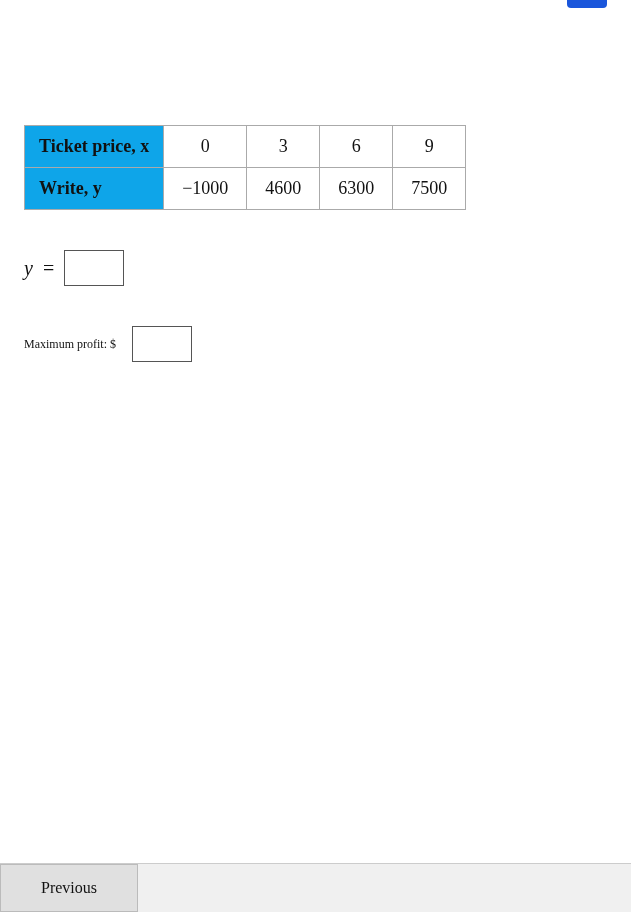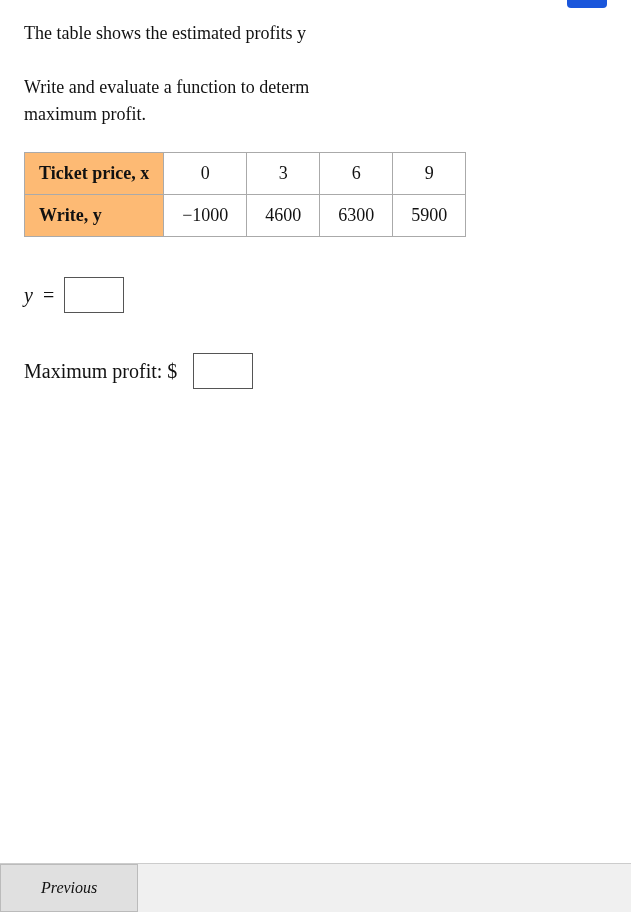--- a/index.html
+++ b/index.html
@@ -41,21 +41,21 @@
     }
 
     table td {
       border: 1.5px solid #aaa;
       padding: 10px 18px;
       text-align: center;
       min-width: 70px;
     }
 
     table td.header-cell {
-      background-color: #fdba74;
+      background-color: #0ea5e9;
       font-weight: bold;
       text-align: left;
       min-width: 90px;
       padding: 10px 14px;
     }
 
     .equation-row {
       display: flex;
       align-items: center;
       margin-bottom: 40px;
@@ -87,21 +87,21 @@
     .max-profit-row {
       display: flex;
       align-items: center;
       margin-bottom: 50px;
       font-size: 18px;
       color: #111;
     }
 
     .max-profit-label {
       margin-right: 16px;
-      font-size: 20px;
+      font-size: 12px;
     }
 
     .max-profit-input {
       border: 1.5px solid #555;
       width: 60px;
       height: 36px;
       font-size: 18px;
       padding: 2px 6px;
       outline: none;
       font-family: Georgia, serif;
@@ -120,63 +120,61 @@
 
     .prev-button {
       background: #e0e0e0;
       border: 1px solid #bbb;
       padding: 14px 40px;
       font-size: 16px;
       cursor: pointer;
       font-family: Georgia, serif;
       color: #111;
       border-radius: 0;
-      font-style: italic;
     }
 
     .top-indicator {
       position: absolute;
       top: 0;
       right: 24px;
       width: 40px;
       height: 8px;
       background: #1a56db;
       border-radius: 0 0 4px 4px;
     }
   </style>
 </head>
 <body>
 
 <div class="top-indicator"></div>
 
 <div class="page-container">
 
   <div class="problem-text">
-    <span>The table shows the estimated profits y</span><br>
     <br>
-    <span>Write and evaluate a function to determ</span><br>
-    <span>maximum profit.</span>
+    <br>
+    <br>
   </div>
 
   <div class="table-wrapper">
     <table>
       <tbody>
           <tr>
         <td class="header-cell">Ticket price, x</td>
         <td>0</td>
         <td>3</td>
         <td>6</td>
         <td>9</td>
       </tr>
       <tr>
         <td class="header-cell">Write, y</td>
         <td>−1000</td>
         <td>4600</td>
         <td>6300</td>
-        <td>5900</td>
+        <td>7500</td>
       </tr>
     </tbody>
       </table>
   </div>
 
   <div class="equation-row">
     <span class="equation-label">y</span>
     <span class="equals-sign">=</span>
     <input class="input-box" type="text" style="">
   </div>

